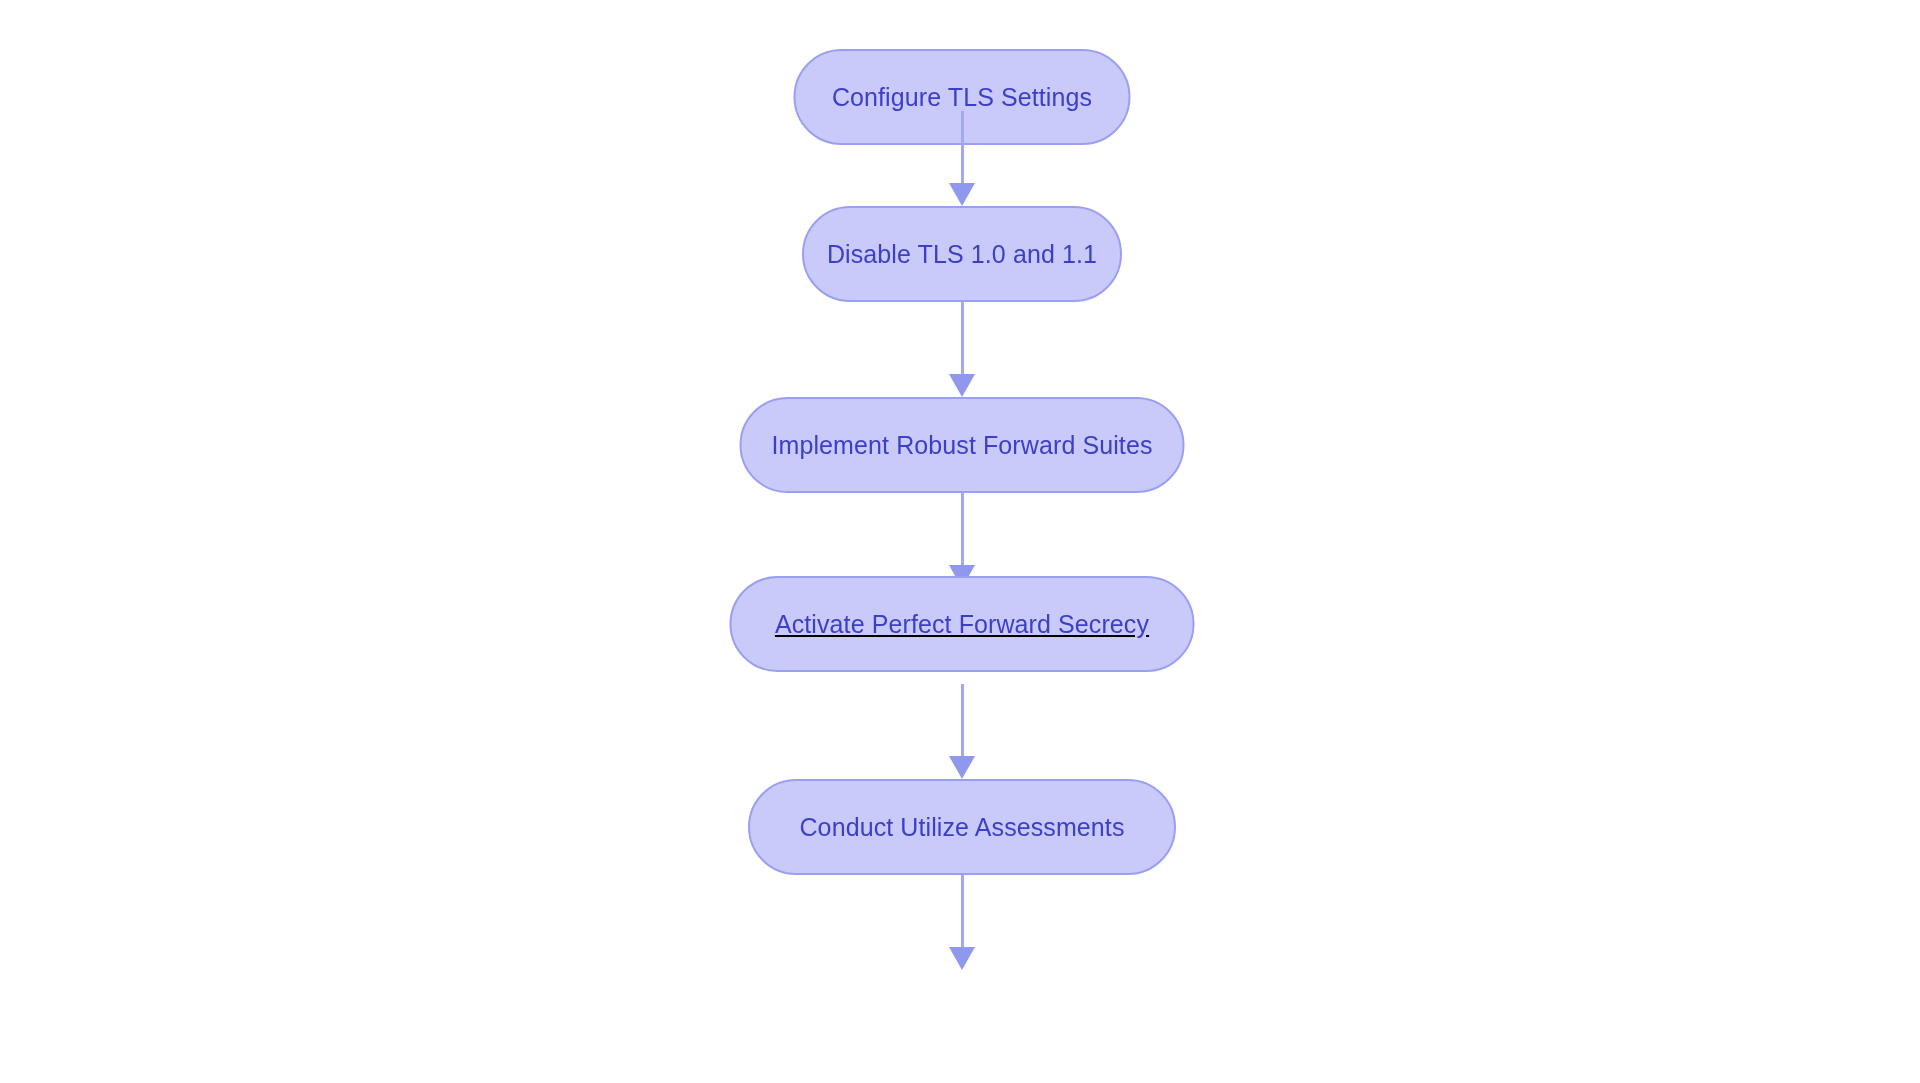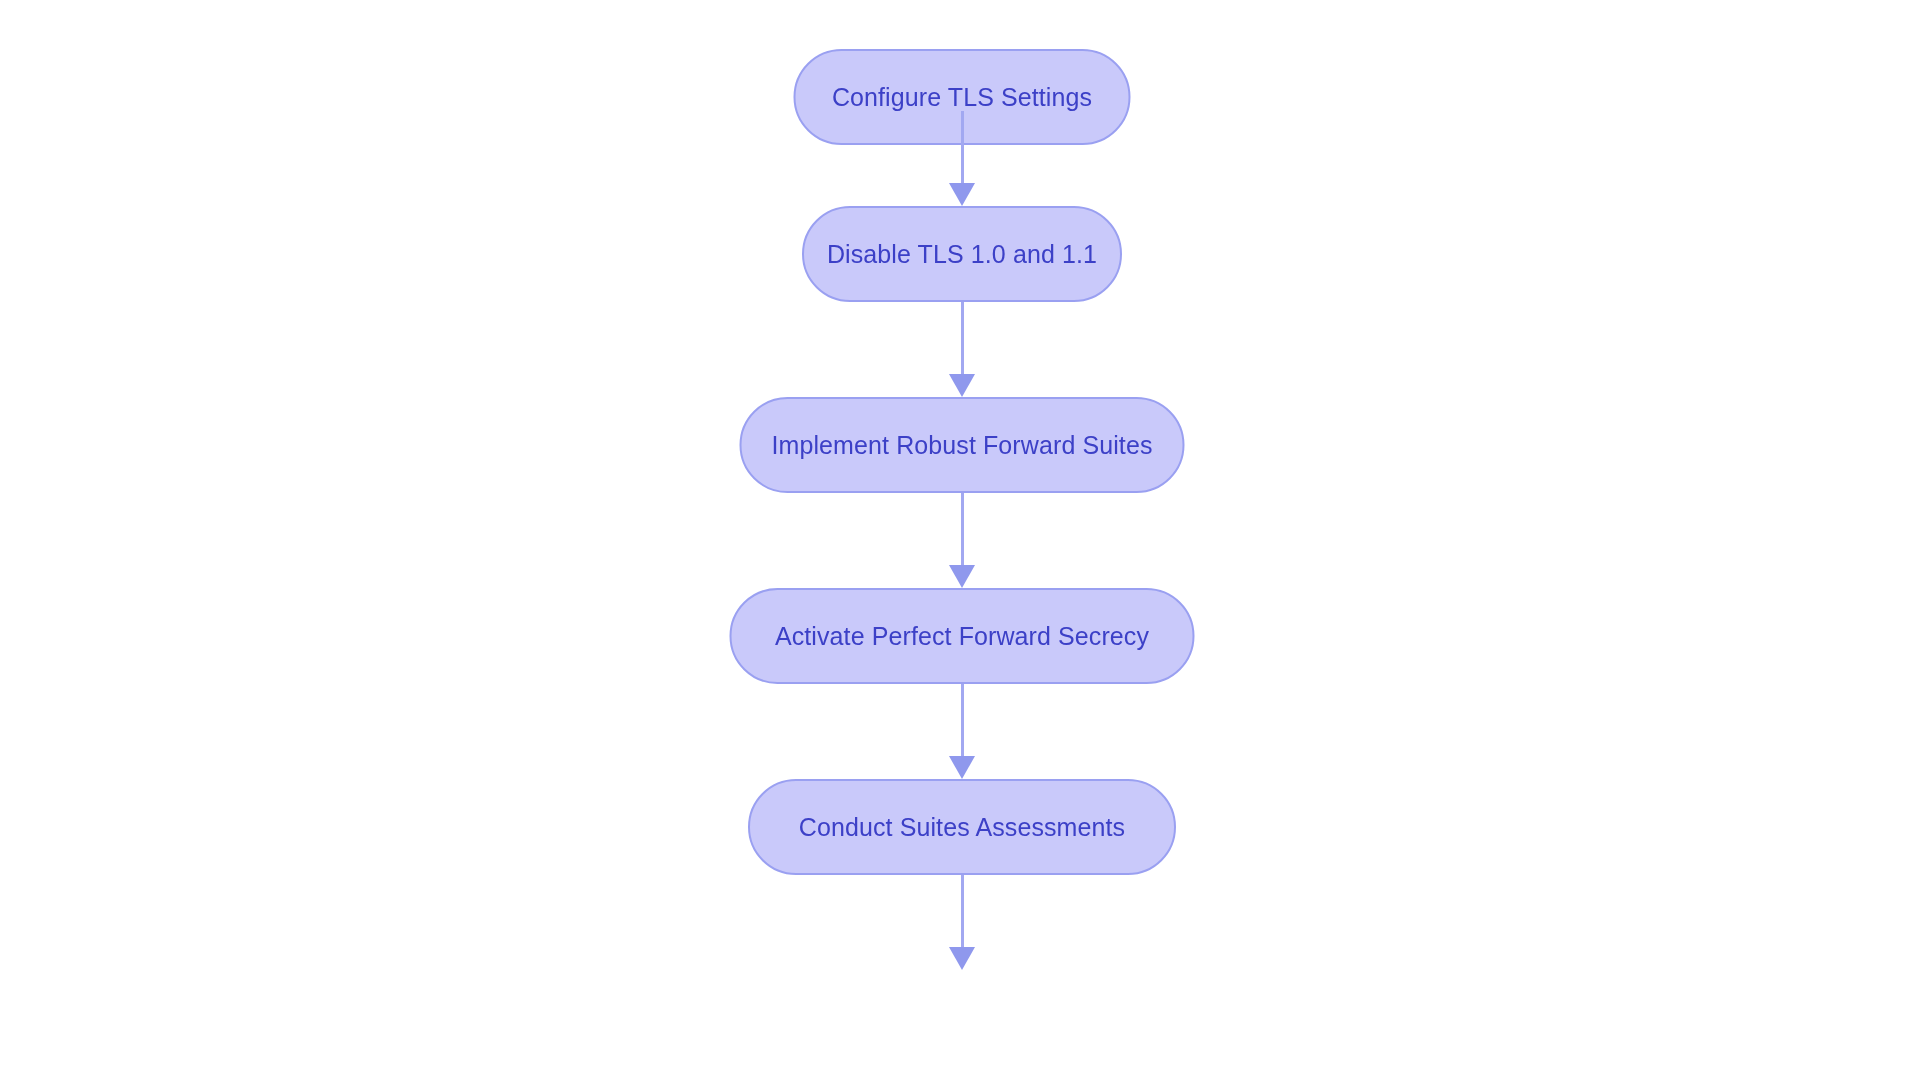--- a/index.html
+++ b/index.html
@@ -91,31 +91,31 @@
 
   <div class="flow-node" style="top:397px; width:445px;">
     <span class="node-label">Implement Robust Forward Suites</span>
   </div>
 
   <div class="flow-arrow" style="top:493px;">
     <div class="arrow-line"></div>
     <div class="arrow-head"></div>
   </div>
 
-  <div class="flow-node" style="top:588px; width:465px;">
+  <div class="flow-node" style="top:576px; width:465px;text-decoration:underline;">
     <span class="node-label">Activate Perfect Forward Secrecy</span>
   </div>
 
   <div class="flow-arrow" style="top:684px;">
     <div class="arrow-line"></div>
     <div class="arrow-head"></div>
   </div>
 
   <div class="flow-node" style="top:779px; width:428px;">
-    <span class="node-label">Conduct Suites Assessments</span>
+    <span class="node-label">Conduct Utilize Assessments</span>
   </div>
 
   <div class="flow-arrow" style="top:875px;">
     <div class="arrow-line"></div>
     <div class="arrow-head"></div>
   </div>
 
 
 </div>
 

